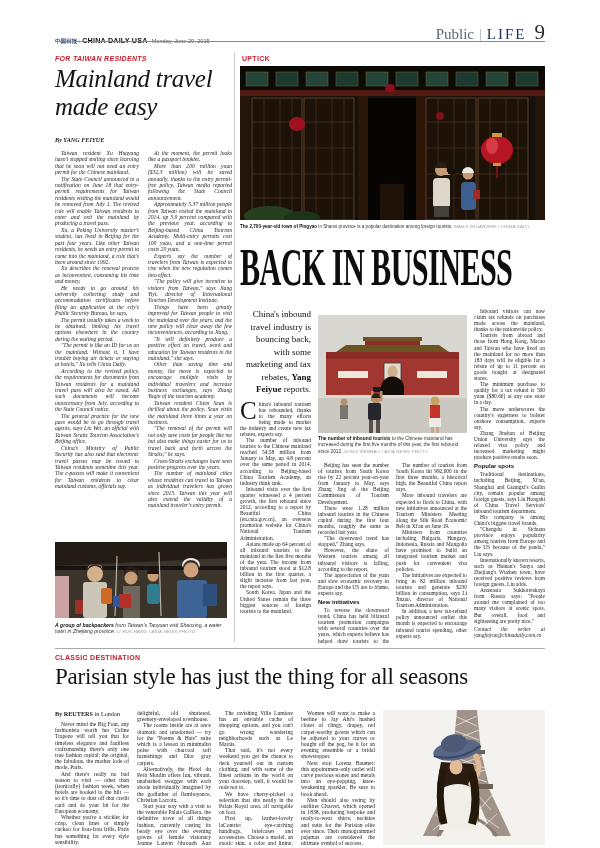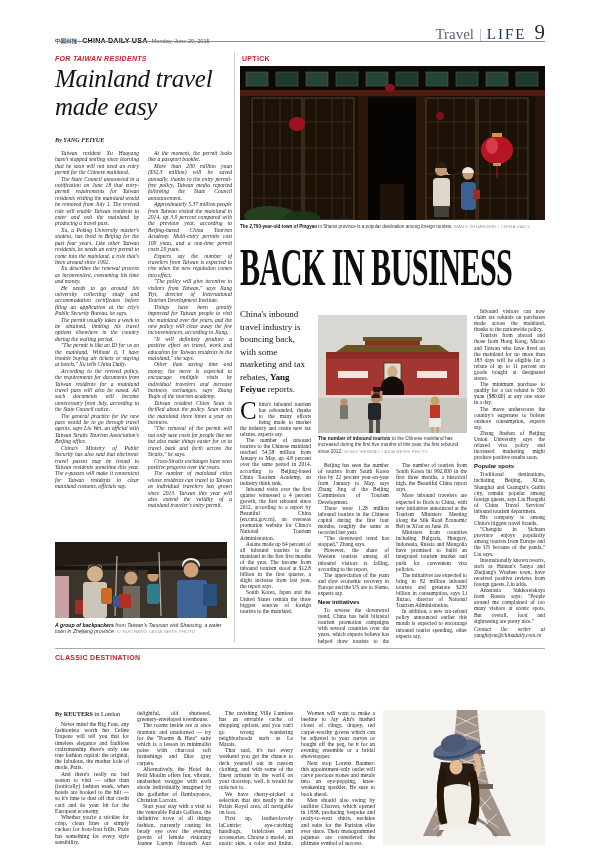--- a/index.html
+++ b/index.html
@@ -35,37 +35,37 @@
   .credit { font-size:4.4px; color:#999; letter-spacing:.2px; }
   .vrule { width:1px; background:#ccc; }
   .photo { display:block; }
   .photo svg { display:block; width:100%; height:100%; }
 
   
   .headline-serif { font-size:25px; line-height:28px; color:#141414; letter-spacing:-.3px; }
 
   
   .bib-headline { font-weight:bold; font-size:52px; line-height:48px; letter-spacing:-1px; color:#0d0d0d; white-space:nowrap; width:520px; transform:scaleX(.58); transform-origin:0 0; }
-  .deck { font-size:9px; line-height:12.5px; color:#111; text-align:left; margin-bottom:5px; }
+  .deck { font-size:9px; line-height:12.5px; color:#111; text-align:right; margin-bottom:5px; }
   .deck .name { font-weight:bold; }
 
   
   .paris-headline { font-size:23px; line-height:25px; color:#141414; letter-spacing:-.2px; }
   .paris p { font-size:5.6px; line-height:6.2px; }
   .rule-gray { background:#aaa; height:1px; }
 </style>
 </head>
 <body>
 
 <div class="abs" style="left:55px;top:24px;width:490px;height:16px;">
   <div class="abs" style="left:0;top:5px;white-space:nowrap;">
     <span class="masthead-cn">中国日报</span><span class="masthead-sep">|</span><span class="masthead-brand">CHINA DAILY USA</span><span class="masthead-date">Monday, June 29, 2015</span>
   </div>
   <div class="abs" style="right:0;top:-4px;white-space:nowrap;">
-    <span class="section-travel">Travel</span><span class="section-bar">|</span><span class="section-life">LIFE</span><span class="section-page">9</span>
+    <span class="section-travel">Public</span><span class="section-bar">|</span><span class="section-life">LIFE</span><span class="section-page">9</span>
   </div>
 </div>
 <div class="abs header-rule"></div>
 
 <div class="abs" style="left:55px;top:52px;width:177px;height:592px;font-style:italic;">
   <div class="kicker abs" style="left:0;top:3px;">FOR TAIWAN RESIDENTS</div>
   <div class="headline-serif abs" style="left:0;top:13px;width:177px;">Mainland travel made easy</div>
   <div class="byline abs" style="left:0;top:84px;">By YANG FEIYUE</div>
   <div class="bodycol abs" style="left:0;top:98px;width:84px;height:390px;">
       <p>Taiwan resident Xu Huayang hasn't stopped smiling since learning that he soon will not need an entry permit for the Chinese mainland.</p>
@@ -270,20 +270,21 @@
         <p>Anastasia Sukhoretskaya from Russia says: "People around me complained of too many visitors at scenic spots. But overall, food and sightseeing are pretty nice."</p>
         <p class="contact">Contact the writer at yangfeiyue@chinadaily.com.cn</p>
       </div>
   </div>
 </div>
 
 <div class="abs rule-gray" style="left:55px;top:648px;width:490px;"></div>
 
 <div class="abs paris" style="left:55px;top:654px;width:490px;height:194px;">
   <div class="kicker abs" style="left:0;top:0;">CLASSIC DESTINATION</div>
+  <div class="paris-headline abs" style="left:0;top:10px;width:490px;">Parisian style has just the thing for all seasons</div>
 
   <div class="abs" style="left:0;top:56px;width:74px;height:135px;overflow:hidden;">
     <div class="byline" style="margin-bottom:4px;"><span>By REUTERS</span><span class="plain"> in London</span></div>
     <div class="bodycol">
         <p>Never mind the Big Four, any fashionista worth her Celine Trapeze will tell you that for timeless elegance and faultless craftsmanship there's only one true fashion capital: the original, the fabulous, the mother lode of mode, Paris.</p>
         <p>And there's really no bad season to visit — other than (ironically) fashion week, when hotels are booked to the hilt — so it's time to dust off that credit card and do your bit for the European economy.</p>
         <p>Whether you're a stickler for crisp, clean lines or simply cuckoo for frou-frou frills, Paris has something for every style sensibility.</p>
       </div>
   </div>
   <div class="bodycol abs" style="left:82px;top:56px;width:74px;height:135px;">

